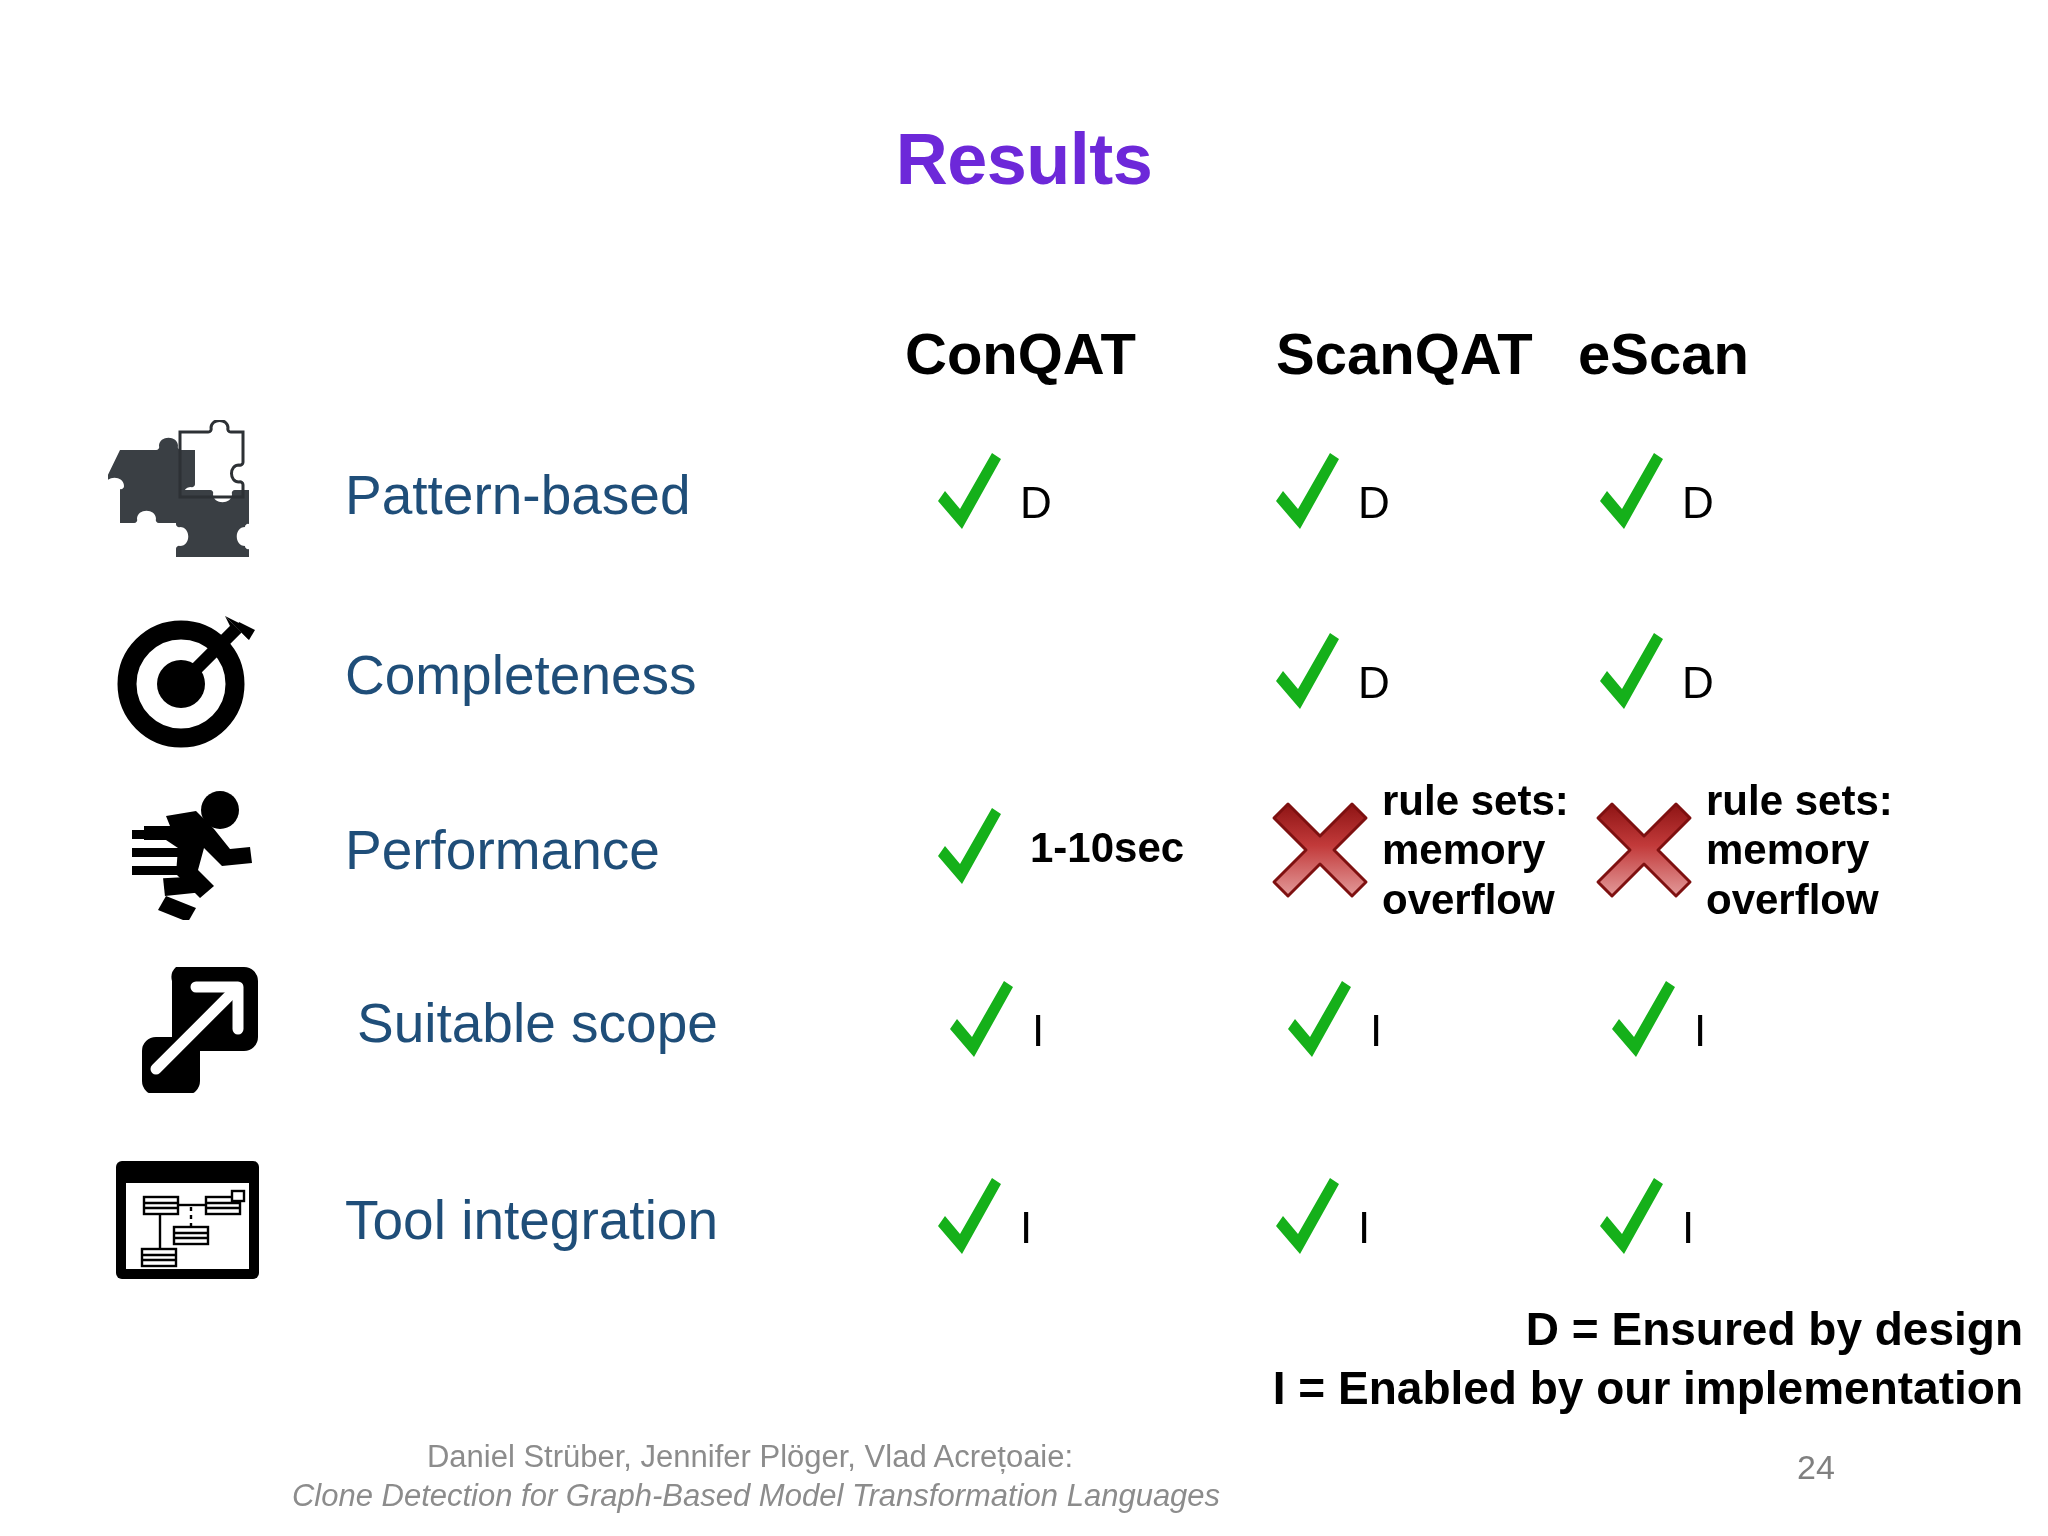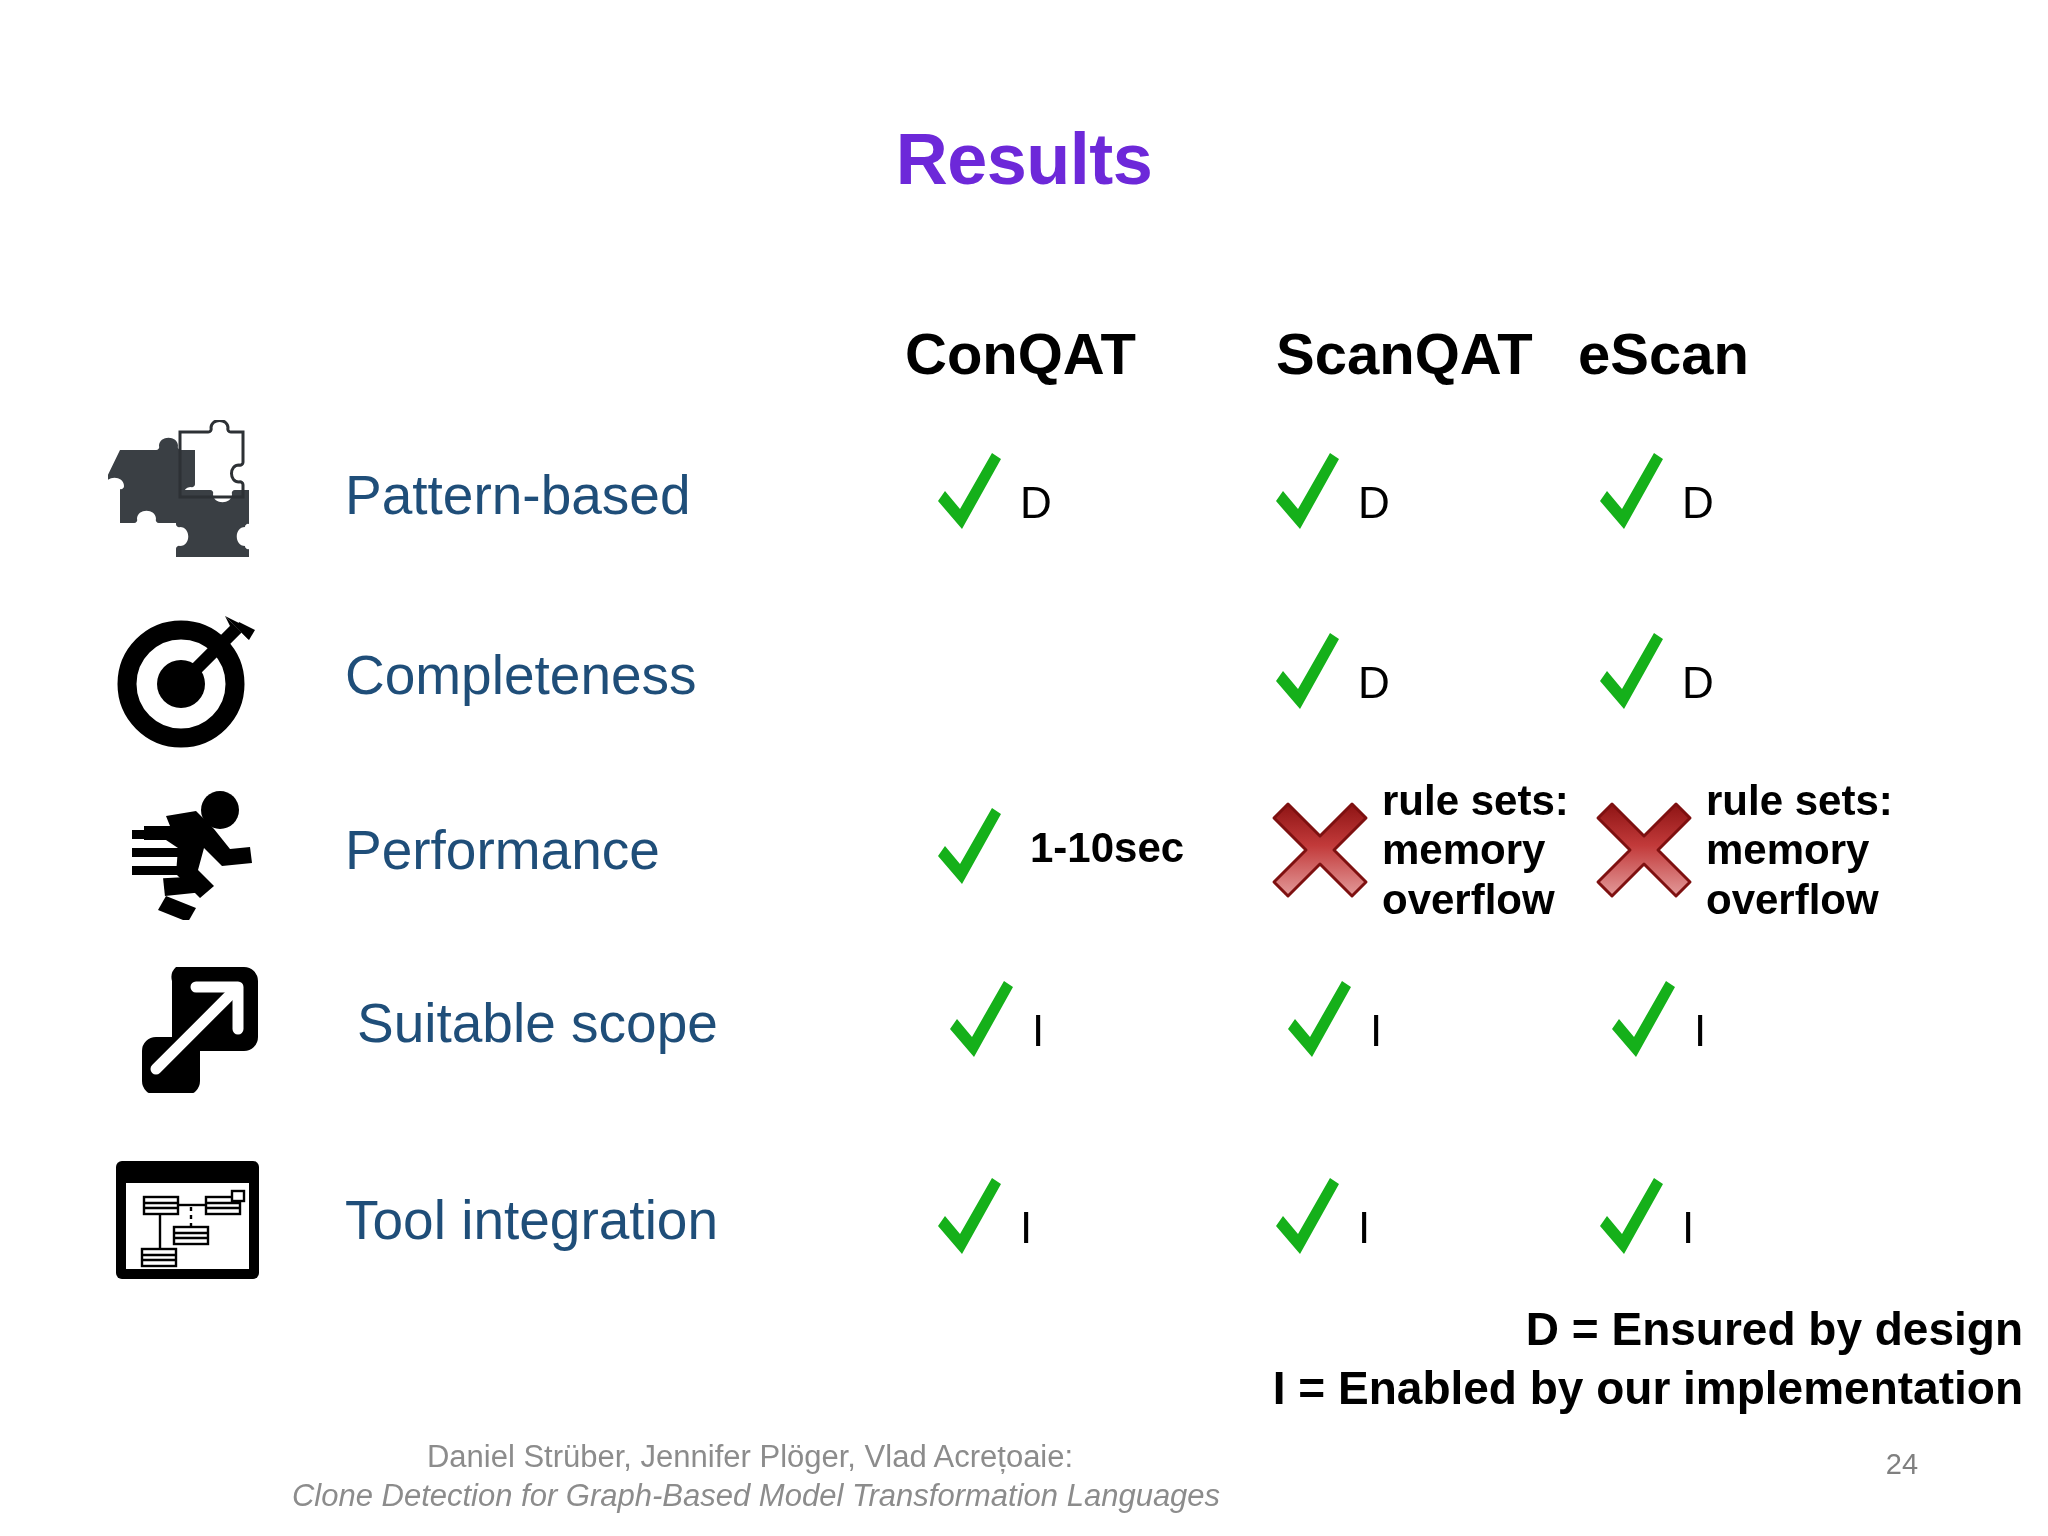--- a/index.html
+++ b/index.html
@@ -142,25 +142,25 @@
     top: 1438px;
     width: 1500px;
     text-align: center;
     color: #8c8c8c;
   }
   #footer-line1 { font-size: 31px; line-height: 1.25; }
   #footer-line2 { font-size: 31px; font-style: italic; line-height: 1.25; padding-left: 12px; }
 
   #page-number {
     position: absolute;
-    left: 1862px;
+    left: 1776px;
     top: 1448px;
     width: 80px;
     text-align: center;
-    font-size: 29px;
+    font-size: 34px;
     color: #808080;
   }
 </style>
 </head>
 <body>
 
 <div id="slide-title">Results</div>
 
 <div id="col-header-0" class="col-header">ConQAT</div>
 <div id="col-header-1" class="col-header">ScanQAT</div>

